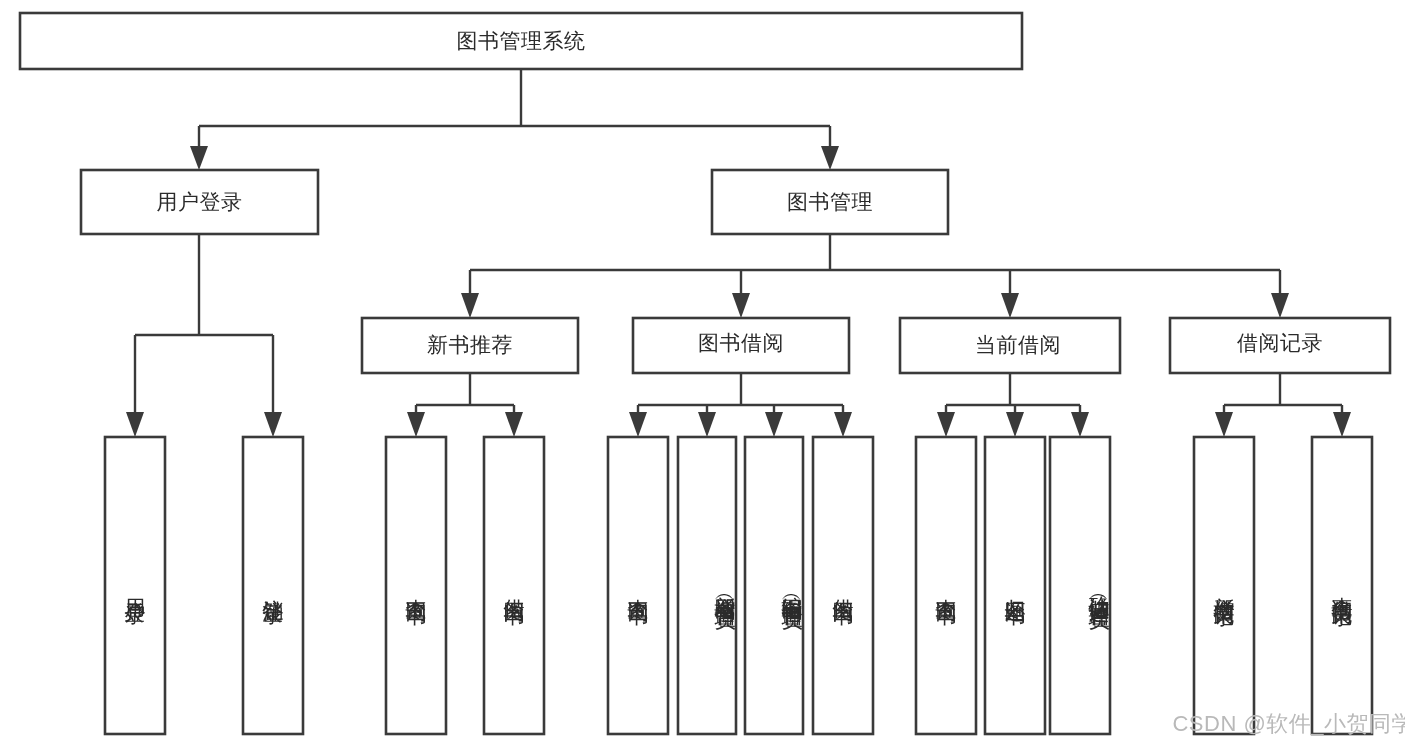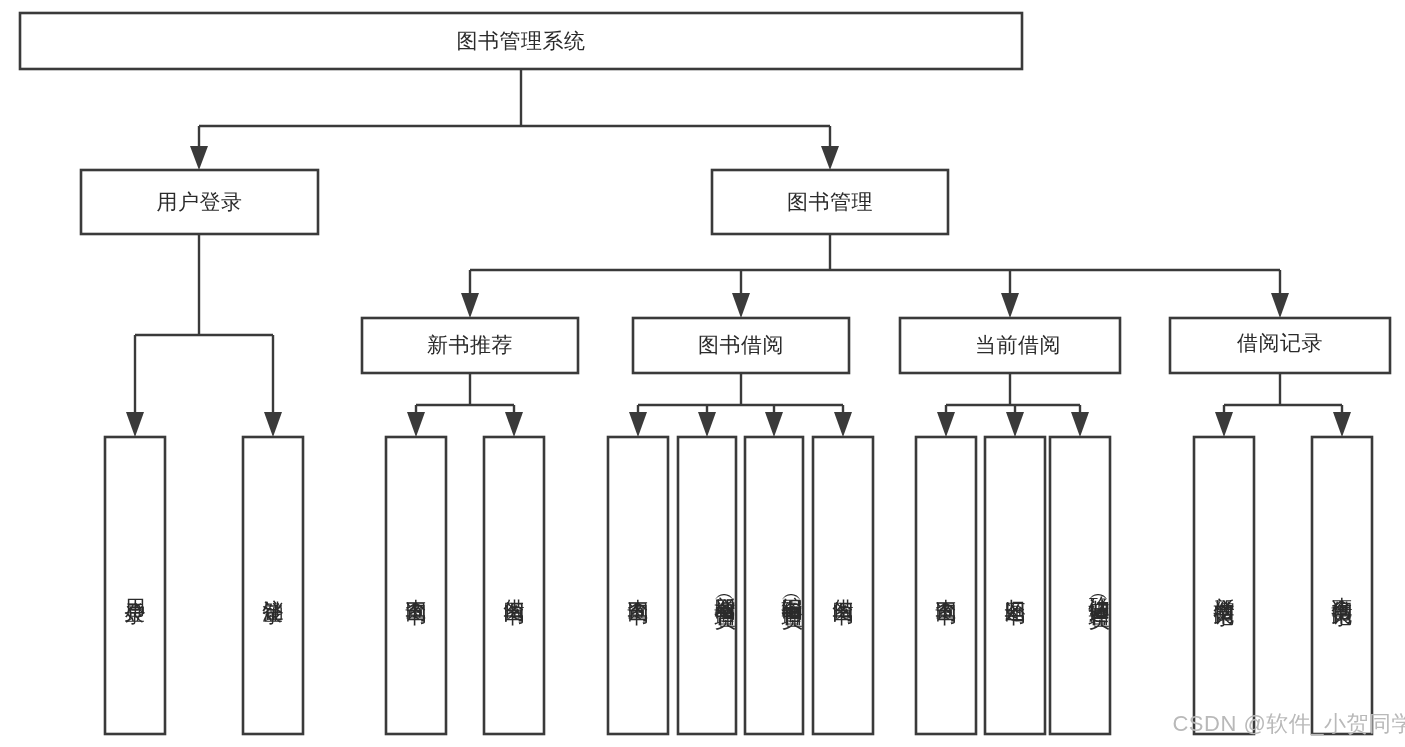--- a/index.html
+++ b/index.html
@@ -186,21 +186,21 @@
   </svg>
 
   <div class="node-label label-horizontal" style="left:20px; top:13px; width:1002px; height:56px;">图书管理系统</div>
 
   <div class="node-label label-horizontal" style="left:81px; top:170px; width:237px; height:64px;">用户登录</div>
 
   <div class="node-label label-horizontal" style="left:712px; top:170px; width:236px; height:64px;">图书管理</div>
 
   <div class="node-label label-horizontal" style="left:362px; top:318px; width:216px; height:55px;">新书推荐</div>
 
-  <div class="node-label label-horizontal" style="left:633px; top:318px; width:216px; height:55px;">图书借阅</div>
+  <div class="node-label label-horizontal" style="left:633px; top:318px; width:216px; height:55px;font-family:Liberation Mono, monospace;">图书借阅</div>
 
   <div class="node-label label-horizontal" style="left:900px; top:318px; width:220px; height:55px;margin-left:8px;">当前借阅</div>
 
   <div class="node-label label-horizontal" style="left:1170px; top:318px; width:220px; height:55px;font-family:Liberation Mono, monospace;">借阅记录</div>
 
   <div class="node-label label-vertical align-mid" style="left:105px; top:437px; width:60px; height:297px;">用户登录</div>
 
   <div class="node-label label-vertical align-mid" style="left:243px; top:437px; width:60px; height:297px;">注销登录</div>
 
   <div class="node-label label-vertical align-mid" style="left:386px; top:437px; width:60px; height:297px;">查询图书</div>

